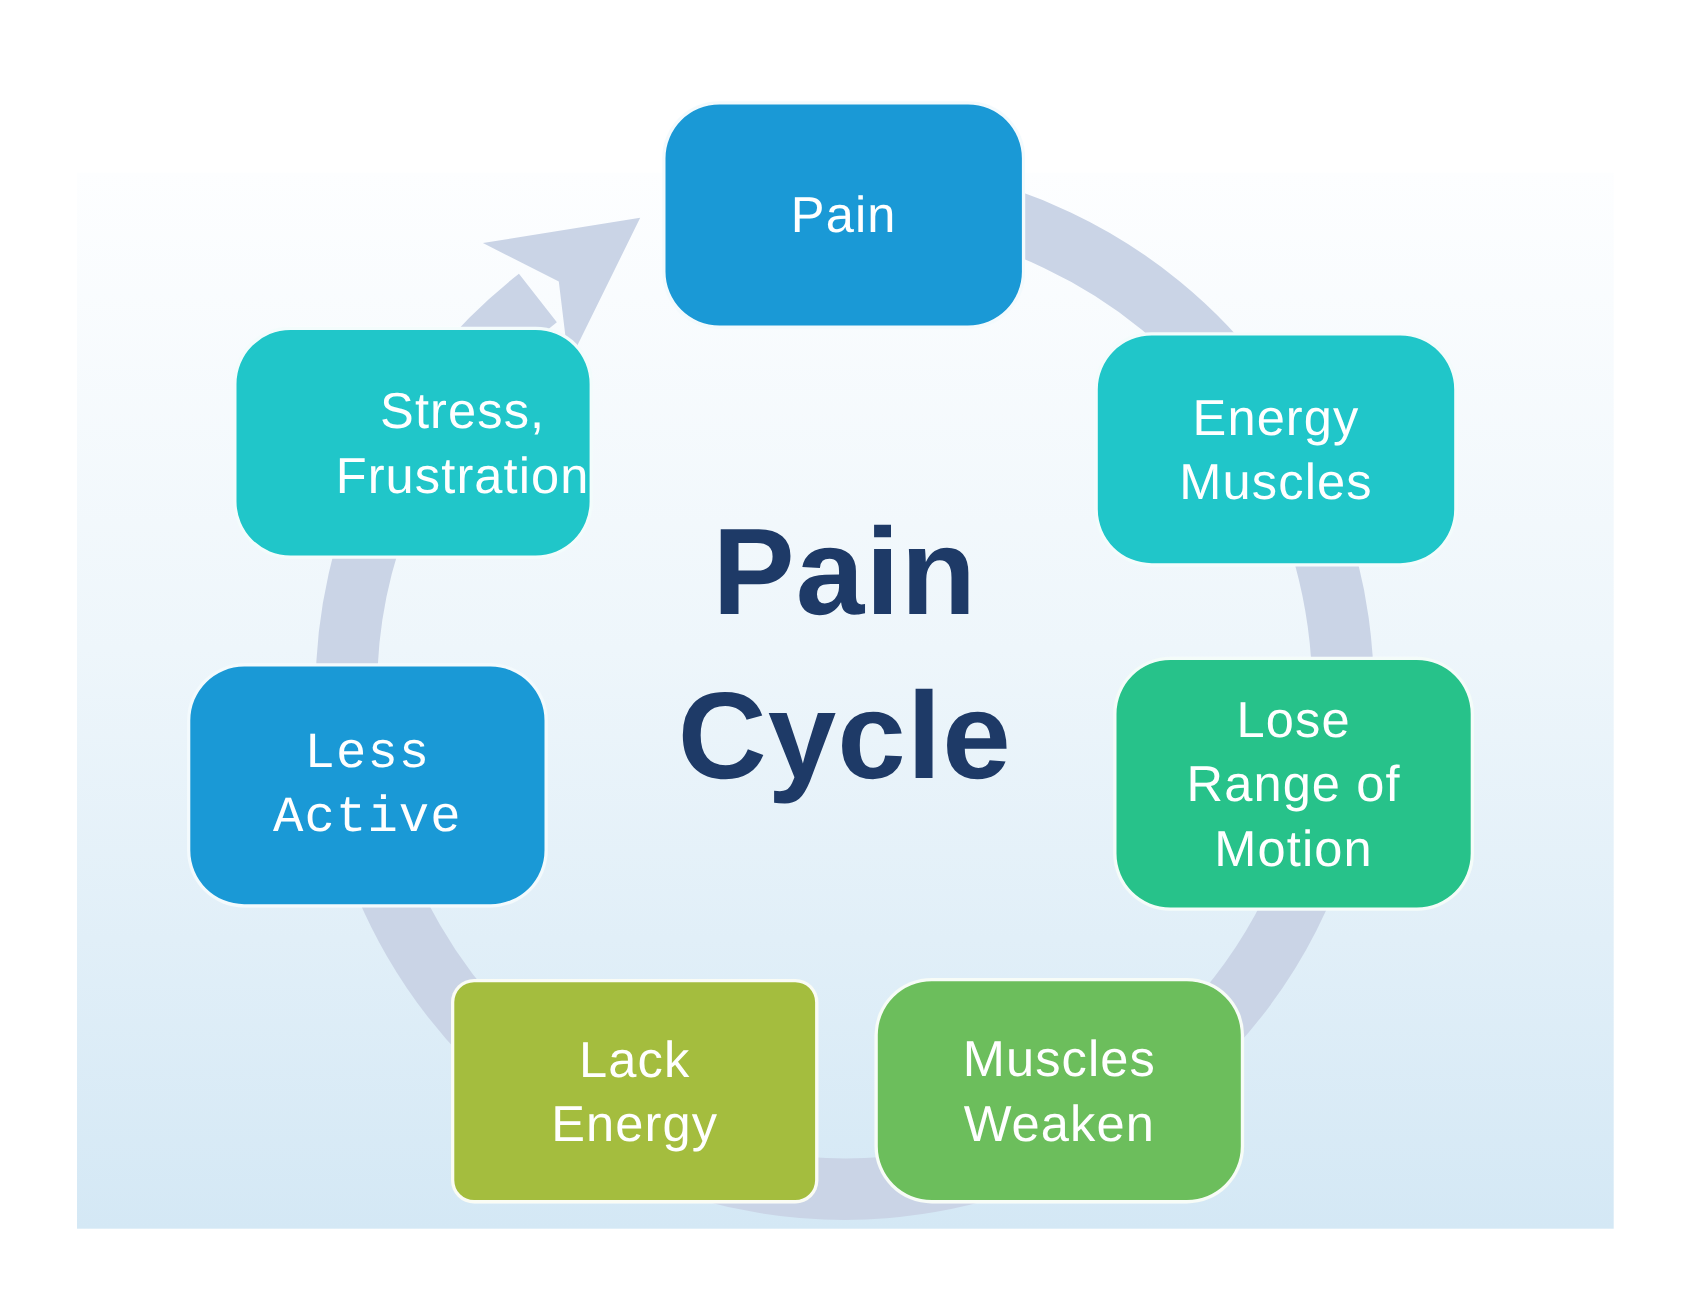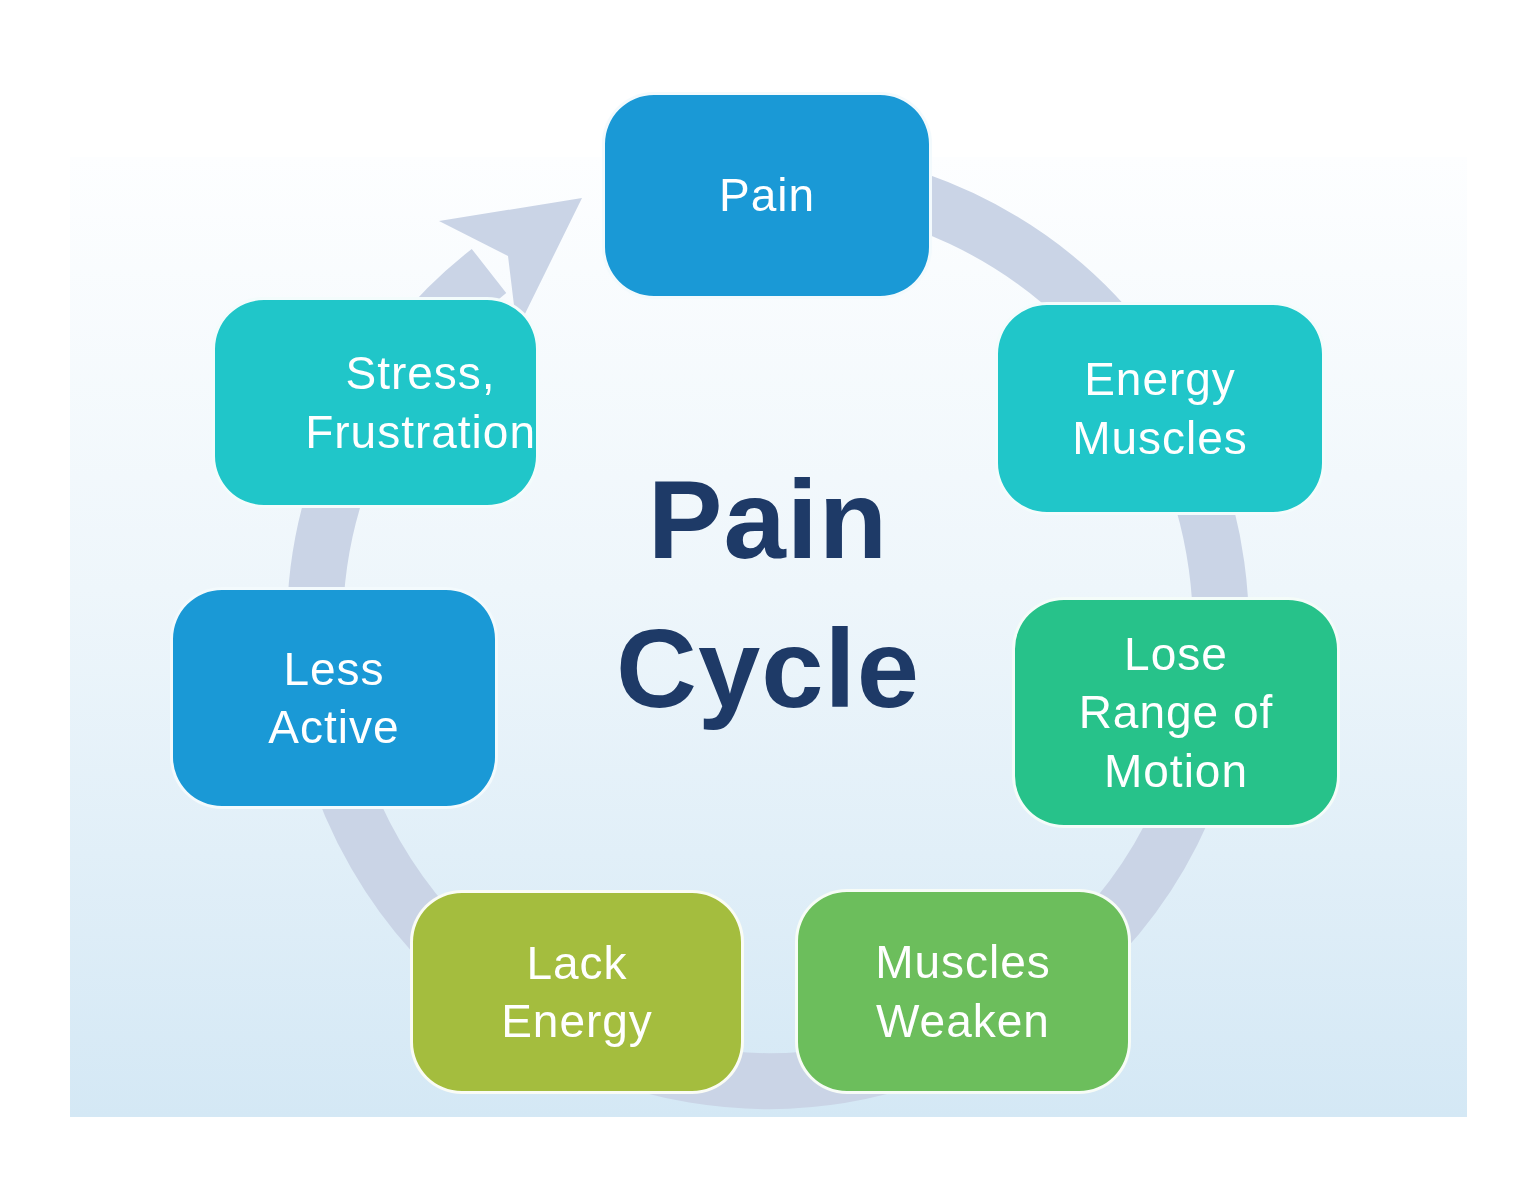--- a/index.html
+++ b/index.html
@@ -44,22 +44,22 @@
   .node-label {
     font-size: 46px;
     line-height: 1.27;
     letter-spacing: 1px;
     white-space: pre-line;
   }
   .node-pain               { left: 602px;  top: 92px;  width: 330px; height: 207px; }
   .node-guard-muscles      { left: 995px;  top: 302px; width: 330px; height: 213px; }
   .node-lose-range         { left: 1012px; top: 597px; width: 328px; height: 231px; }
   .node-muscles-weaken     { left: 795px;  top: 889px; width: 336px; height: 205px; }
-  .node-lack-energy        { left: 410px;  top: 890px; width: 334px; height: 204px; }
-  .node-less-active        { left: 170px;  top: 587px; width: 328px; height: 222px; }
+  .node-lack-energy        { left: 410px;  top: 890px; width: 334px; height: 204px; border-radius: 21px; }
+  .node-less-active        { left: 170px;  top: 603px; width: 328px; height: 222px; font-family: Liberation Mono, monospace; }
   .node-stress-frustration { left: 212px;  top: 297px; width: 327px; height: 211px; }
   .center-title {
     position: absolute;
     left: 460px;
     top: 446px;
     width: 616px;
     text-align: center;
     font-size: 112px;
     font-weight: 800;
     line-height: 1.33;

